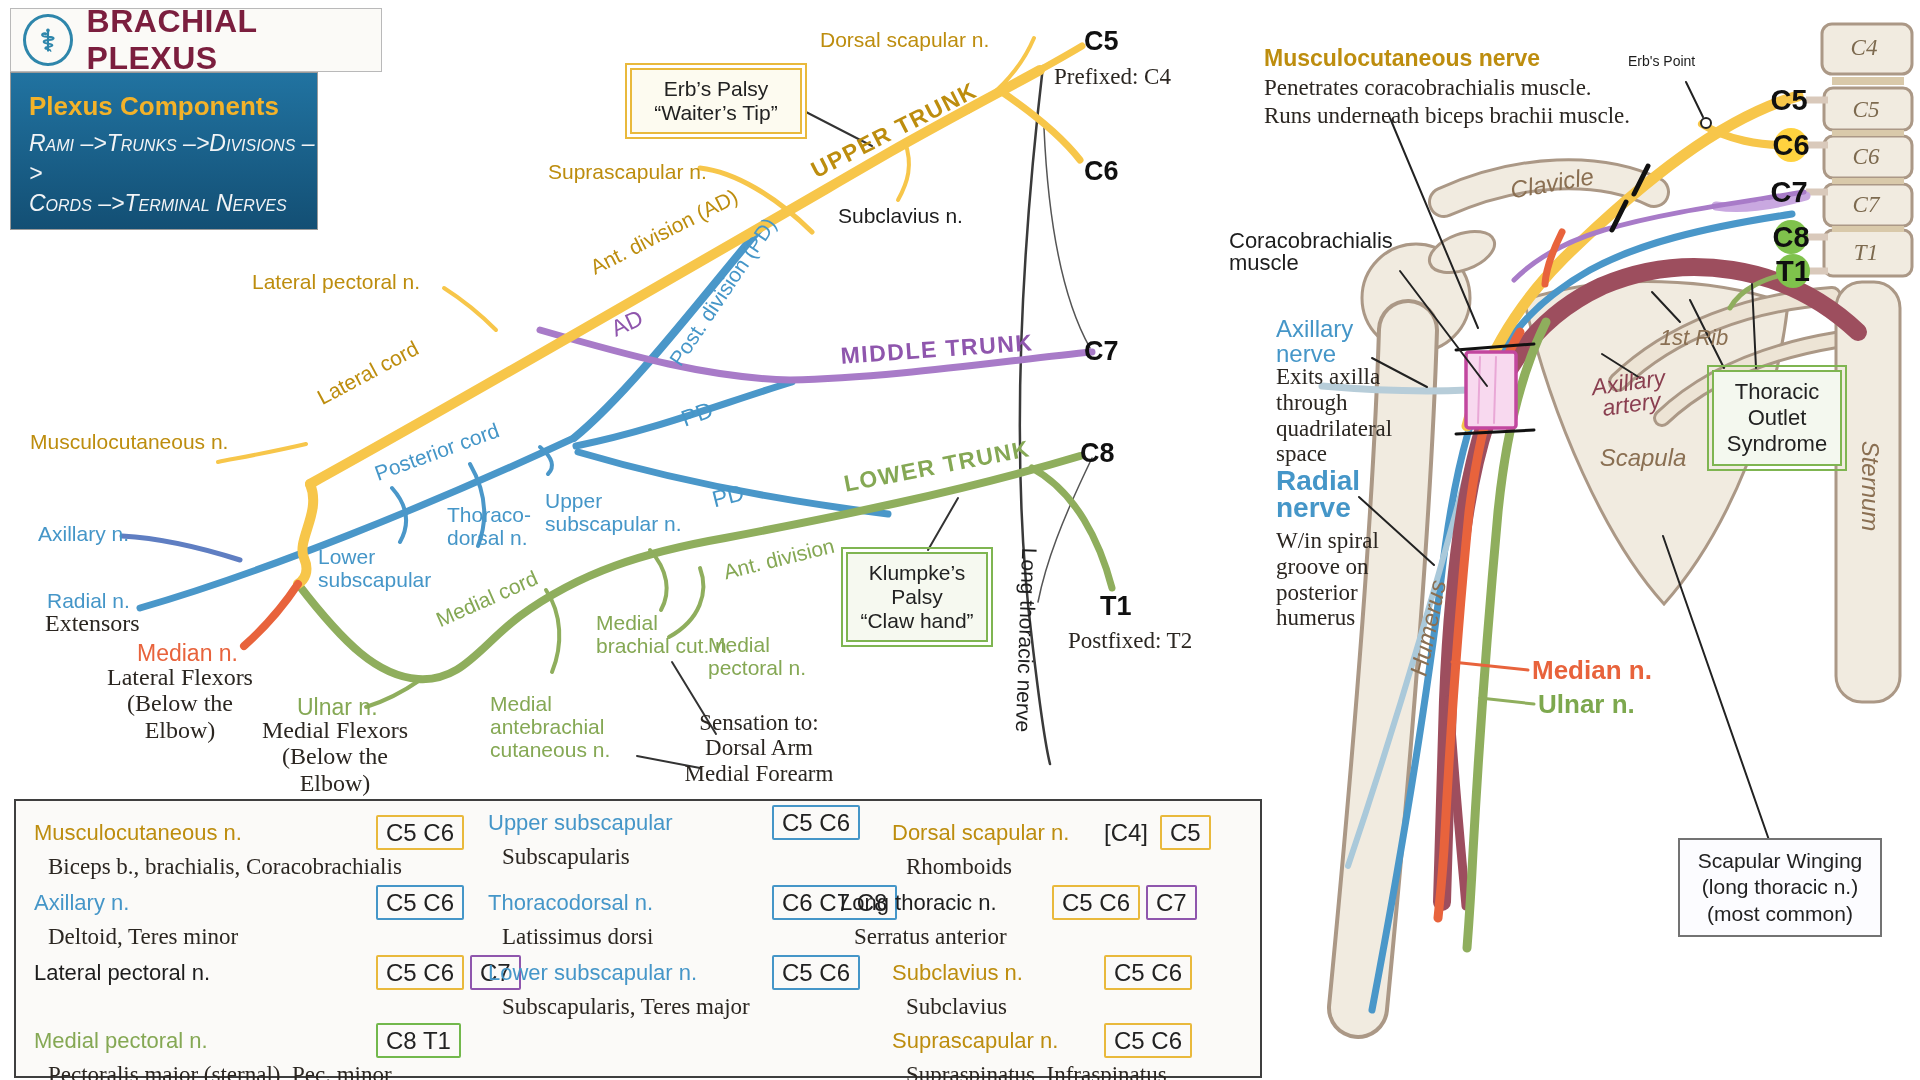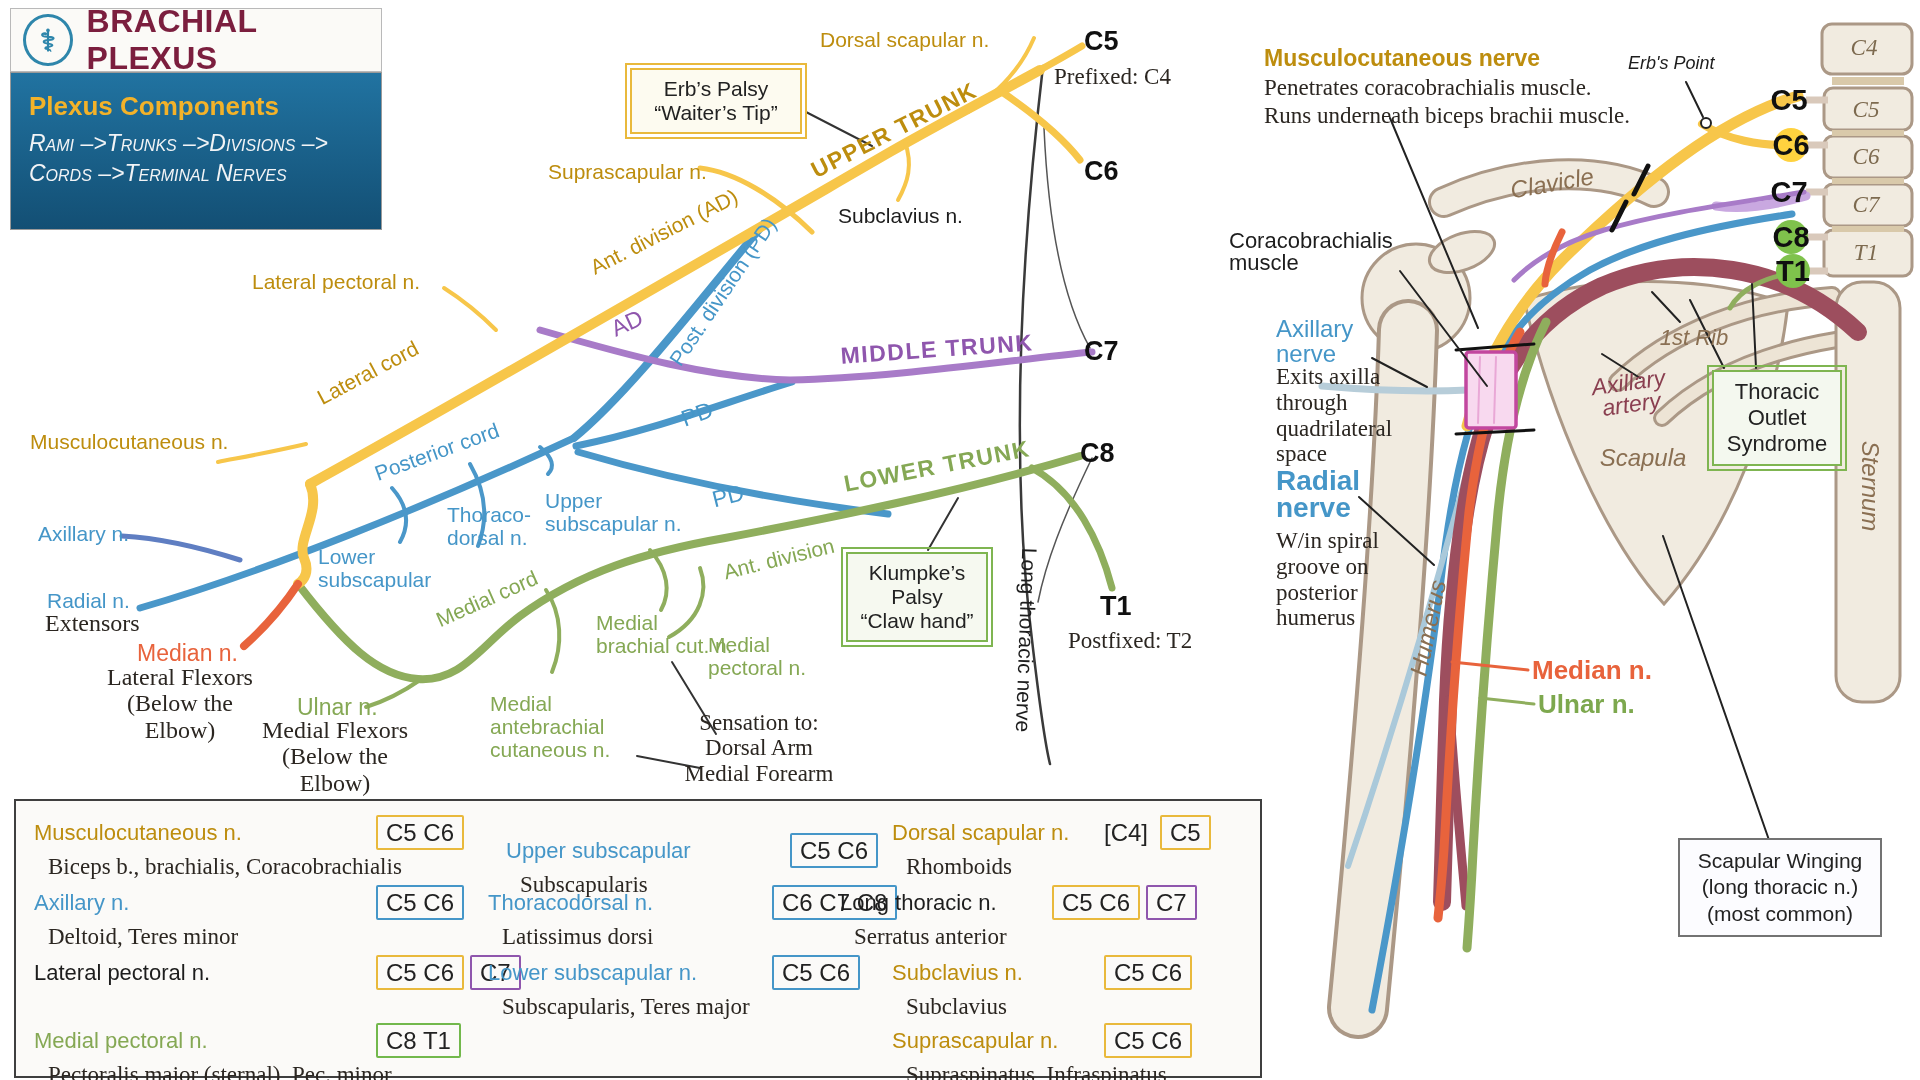--- a/index.html
+++ b/index.html
@@ -16,21 +16,21 @@
   .trunkLbl{font-weight:bold;letter-spacing:1.5px;font-size:23px;}
   .nerveLbl{font-size:21px;}
   .chipRoot{font-weight:bold;font-size:29px;color:#101010;}
   .rootLeft{font-weight:bold;font-size:27px;color:#101010;position:absolute;}
   
   .hcard{position:absolute;left:10px;top:8px;width:372px;height:64px;background:#fbfaf7;
          border:1px solid #b9b9b9;display:flex;align-items:center;gap:14px;padding-left:12px;box-sizing:border-box;}
   .hicon{width:46px;height:46px;border:3px solid #2e86ab;border-radius:50%;display:flex;
          align-items:center;justify-content:center;font-size:30px;color:#2e86ab;font-weight:bold;}
   .htitle{font-size:32px;font-weight:bold;color:#7b1e3e;letter-spacing:.5px;}
-  .hpanel{position:absolute;left:10px;top:72px;width:372px;height:158px;box-sizing:border-box;
+  .hpanel{position:absolute;left:10px;top:72px;width:308px;height:158px;box-sizing:border-box;
           background:linear-gradient(180deg,#2173a1,#134f74);border:1px solid #9a9a9a;padding:18px 0 0 18px;}
   .hsub{color:#f3b229;font-size:26px;font-weight:bold;}
   .hflow{margin-top:7px;color:#f2f4f6;font-size:23px;font-style:italic;font-variant:small-caps;line-height:1.3;}
   
   .dbl{position:absolute;box-sizing:border-box;text-align:center;font-size:21px;color:#222;
        padding:7px 6px;background:#fdfbf0;border:2px solid var(--bc);outline:2px solid var(--bc);outline-offset:3px;}
   .softbox{position:absolute;box-sizing:border-box;text-align:center;font-size:21px;color:#222;
        padding:8px 6px;background:#fcfcff;border:2px solid #737373;}
   
   .btable{position:absolute;left:14px;top:799px;width:1248px;height:279px;box-sizing:border-box;
@@ -270,21 +270,21 @@
         </div>
     </div>
     <div class="trow" style="left:18px;top:222px;">
       <div class="tname">
           <span class="nm green" style="width:330px;">Medial pectoral n.</span>
           <span class="chip cg">C8 T1</span>
         </div>
       <div class="tsub">Pectoralis major (sternal), Pec. minor</div>
     </div>
 
-    <div class="trow" style="left:472px;top:32px;margin-left:18px;">
+    <div class="trow" style="left:472px;top:4px;">
       <div class="tname">
           <span class="nm blue" style="width:272px;">Upper subscapular</span>
           <span class="chip cb">C5 C6</span>
         </div>
       <div class="tsub">Subscapularis</div>
     </div>
     <div class="trow" style="left:472px;top:84px;">
       <div class="tname">
           <span class="nm blue" style="width:272px;">Thoracodorsal n.</span>
           <span class="chip cb">C6 C7 C8</span>
@@ -327,21 +327,21 @@
           <span class="nm gold" style="width:200px;">Suprascapular n.</span>
           <span class="chip cy">C5 C6</span>
         </div>
       <div class="tsub">Supraspinatus, Infraspinatus</div>
     </div>
   </div>
 
   <div class="pin gold" style="left:1264px;top:46px;font-size:23px;font-weight:600;">Musculocutaneous nerve</div>
   <div class="pin serif pre" style="left:1264px;top:74px;font-size:23px;line-height:1.2;">Penetrates coracobrachialis muscle.
 Runs underneath biceps brachii muscle.</div>
-  <div class="pin ink" style="left:1628px;top:54px;font-size:18px;font-style:italic;">Erb's Point</div>
+  <div class="pin ink" style="left:1628px;top:54px;font-size:14px;">Erb's Point</div>
   <div class="cen bone" style="--r:-10deg;left:1552px;top:183px;font-size:24px;">Clavicle</div>
   <div class="pin ink pre" style="left:1229px;top:230px;font-size:22px;line-height:1.0;">Coracobrachialis
 muscle</div>
   <div class="pin blue pre" style="left:1276px;top:316px;font-size:24px;line-height:1.05;">Axillary
 nerve</div>
   <div class="pin serif pre" style="left:1276px;top:364px;font-size:23px;line-height:1.12;">Exits axilla
 through
 quadrilateral
 space</div>
   <div class="pin blue pre" style="left:1276px;top:468px;font-size:28px;font-weight:bold;line-height:0.95;">Radial

